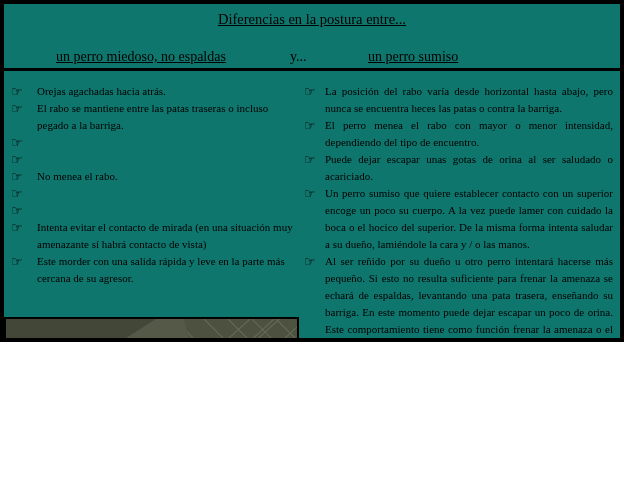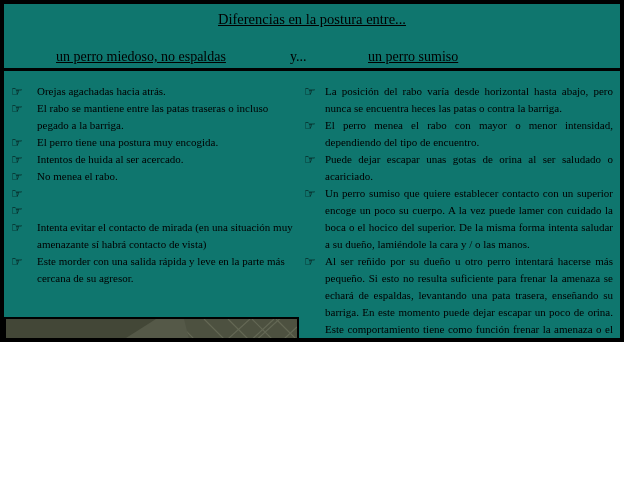--- a/index.html
+++ b/index.html
@@ -108,25 +108,23 @@
           <li class="item">
           <span class="bullet">☞</span>
           <span class="text">Orejas agachadas hacia atrás.</span>
         </li>
           <li class="item">
           <span class="bullet">☞</span>
           <span class="text">El rabo se mantiene entre las patas traseras o incluso pegado a la barriga.</span>
         </li>
           <li class="item">
           <span class="bullet">☞</span>
-          <span class="text">El perro tiene una postura muy encogida.</span>
-        </li>
-          <li class="item">
-          <span class="bullet">☞</span>
-          <span class="text">Intentos de huida al ser acercado.</span>
+        </li>
+          <li class="item">
+          <span class="bullet">☞</span>
         </li>
           <li class="item">
           <span class="bullet">☞</span>
           <span class="text">No menea el rabo.</span>
         </li>
           <li class="item">
           <span class="bullet">☞</span>
         </li>
           <li class="item">
           <span class="bullet">☞</span>

